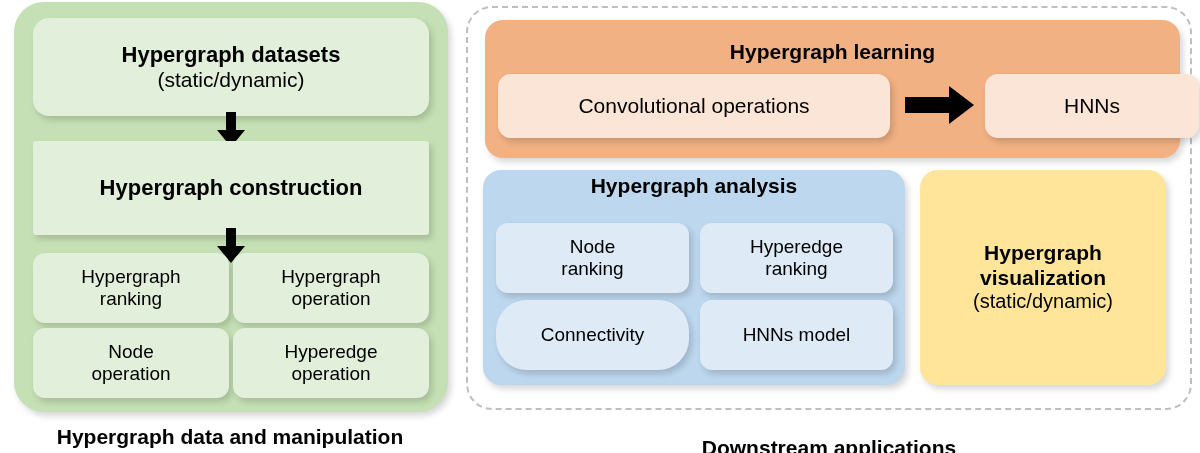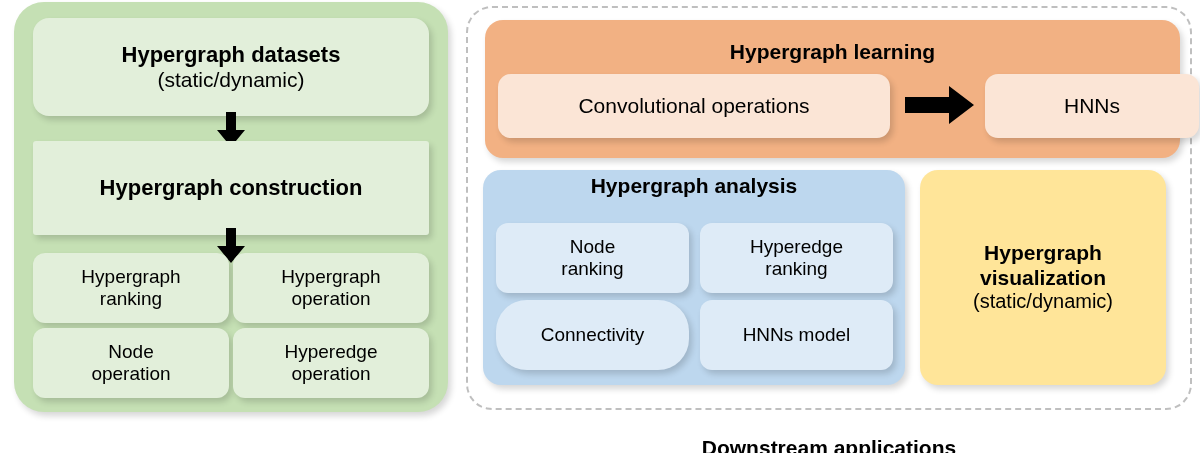--- a/index.html
+++ b/index.html
@@ -251,15 +251,16 @@
   <div class="box blue-inner shadow" id="null-model">
     <div>HNNs model</div>
   </div>
 
   <div class="box shadow" id="visualization-box">
     <div id="viz-title">Hypergraph</div>
     <div id="viz-title" style="font-weight:bold;font-size:21px;">visualization</div>
     <div id="viz-sub">(static/dynamic)</div>
   </div>
 
+  <div class="caption" id="caption-left">Hypergraph data and manipulation</div>
   <div class="caption" id="caption-right">Downstream applications</div>
 
 </div>
 
 </body></html>

